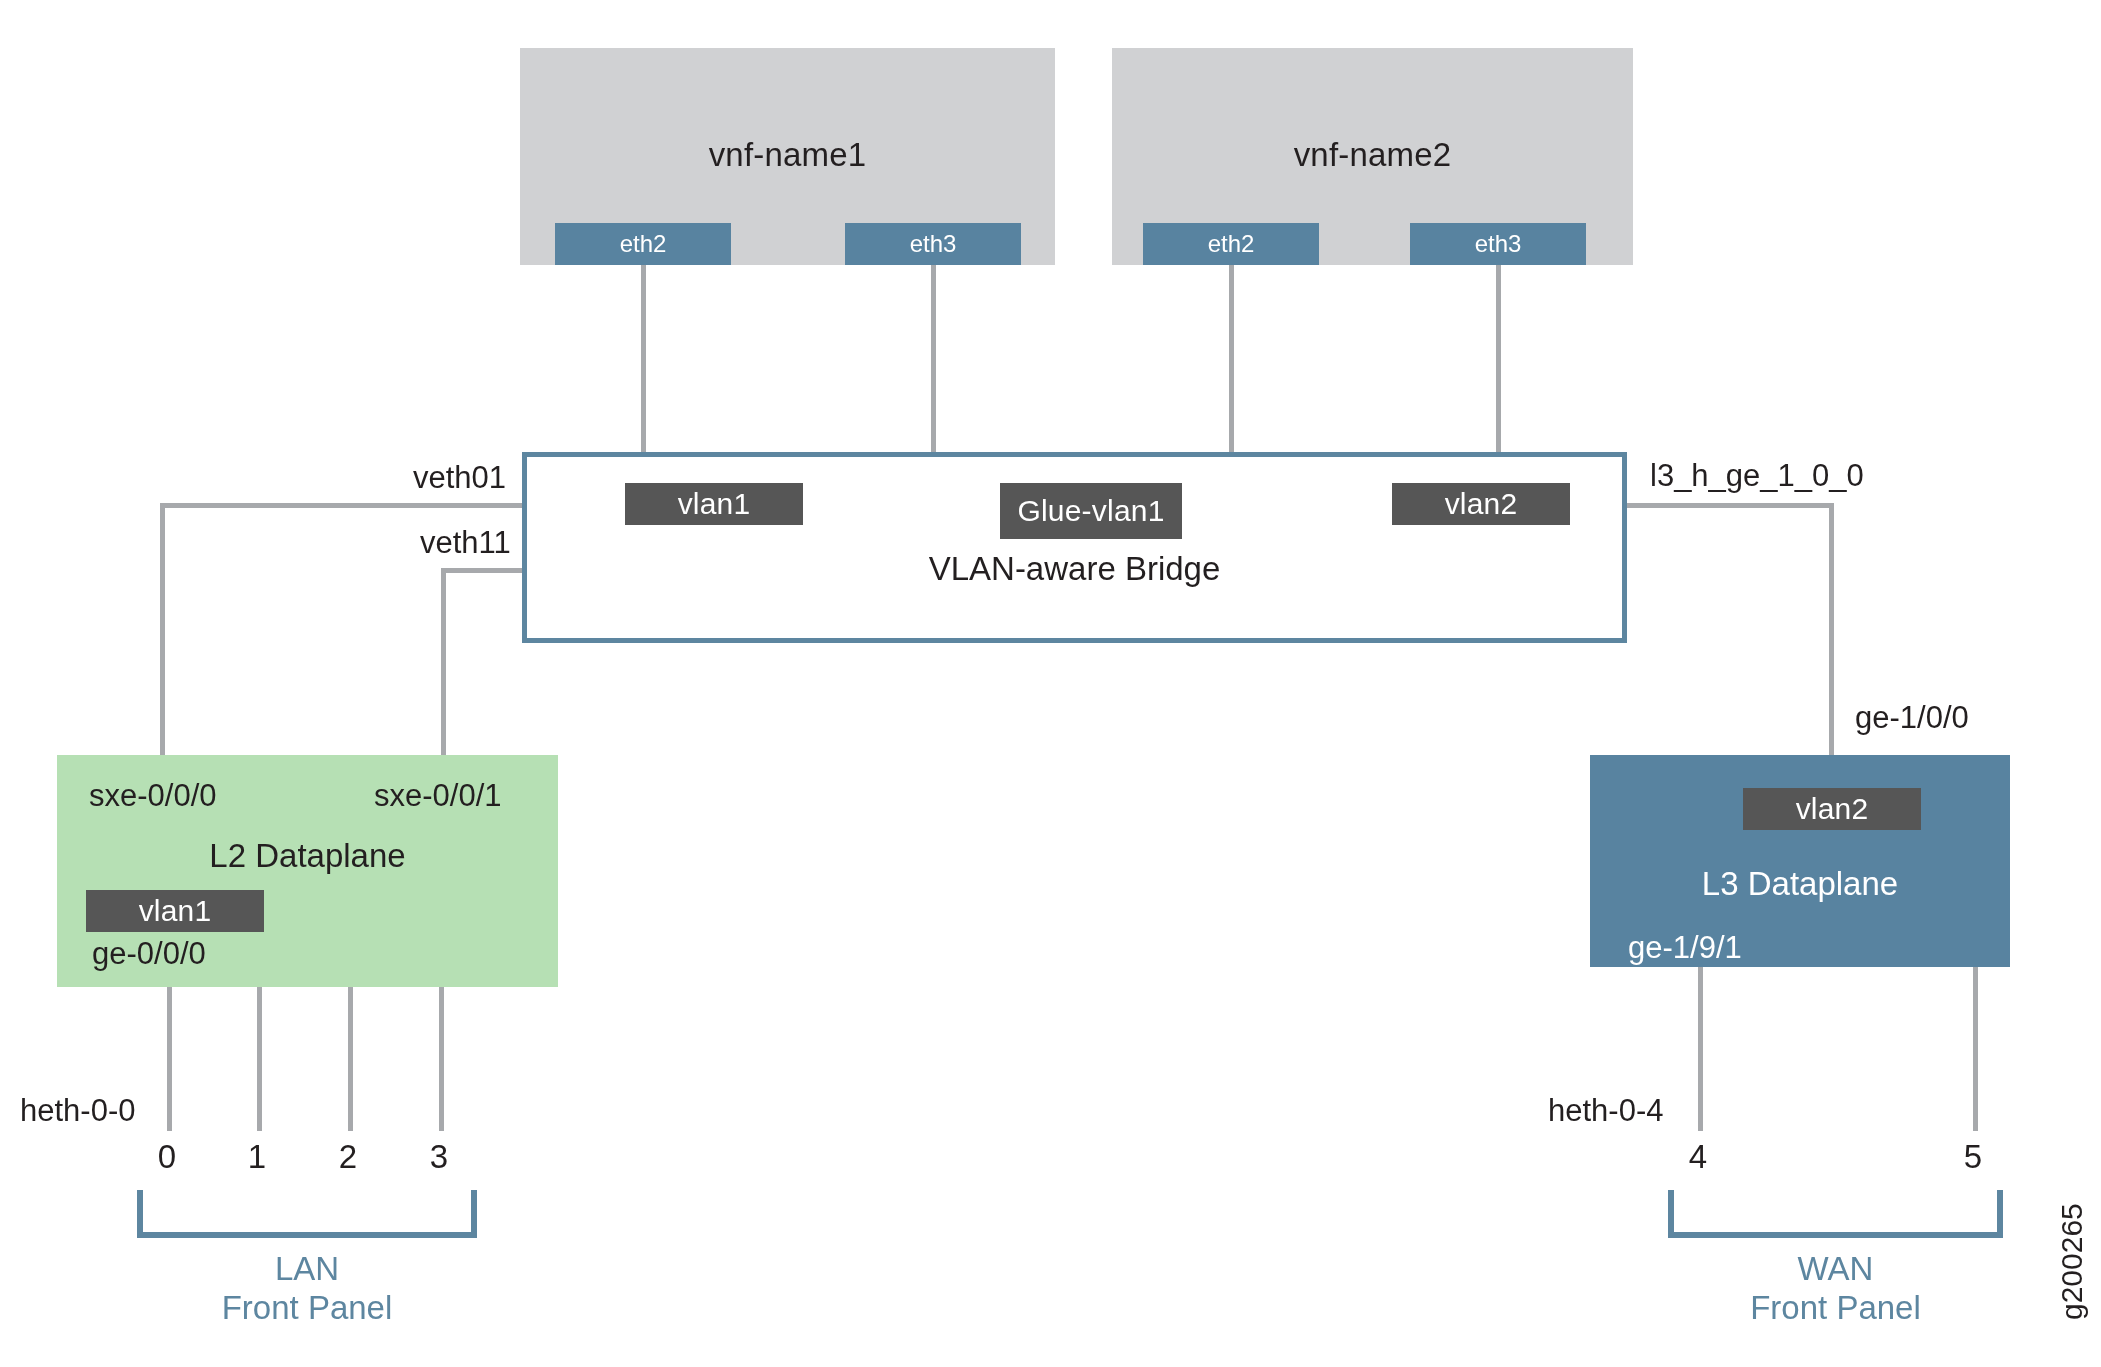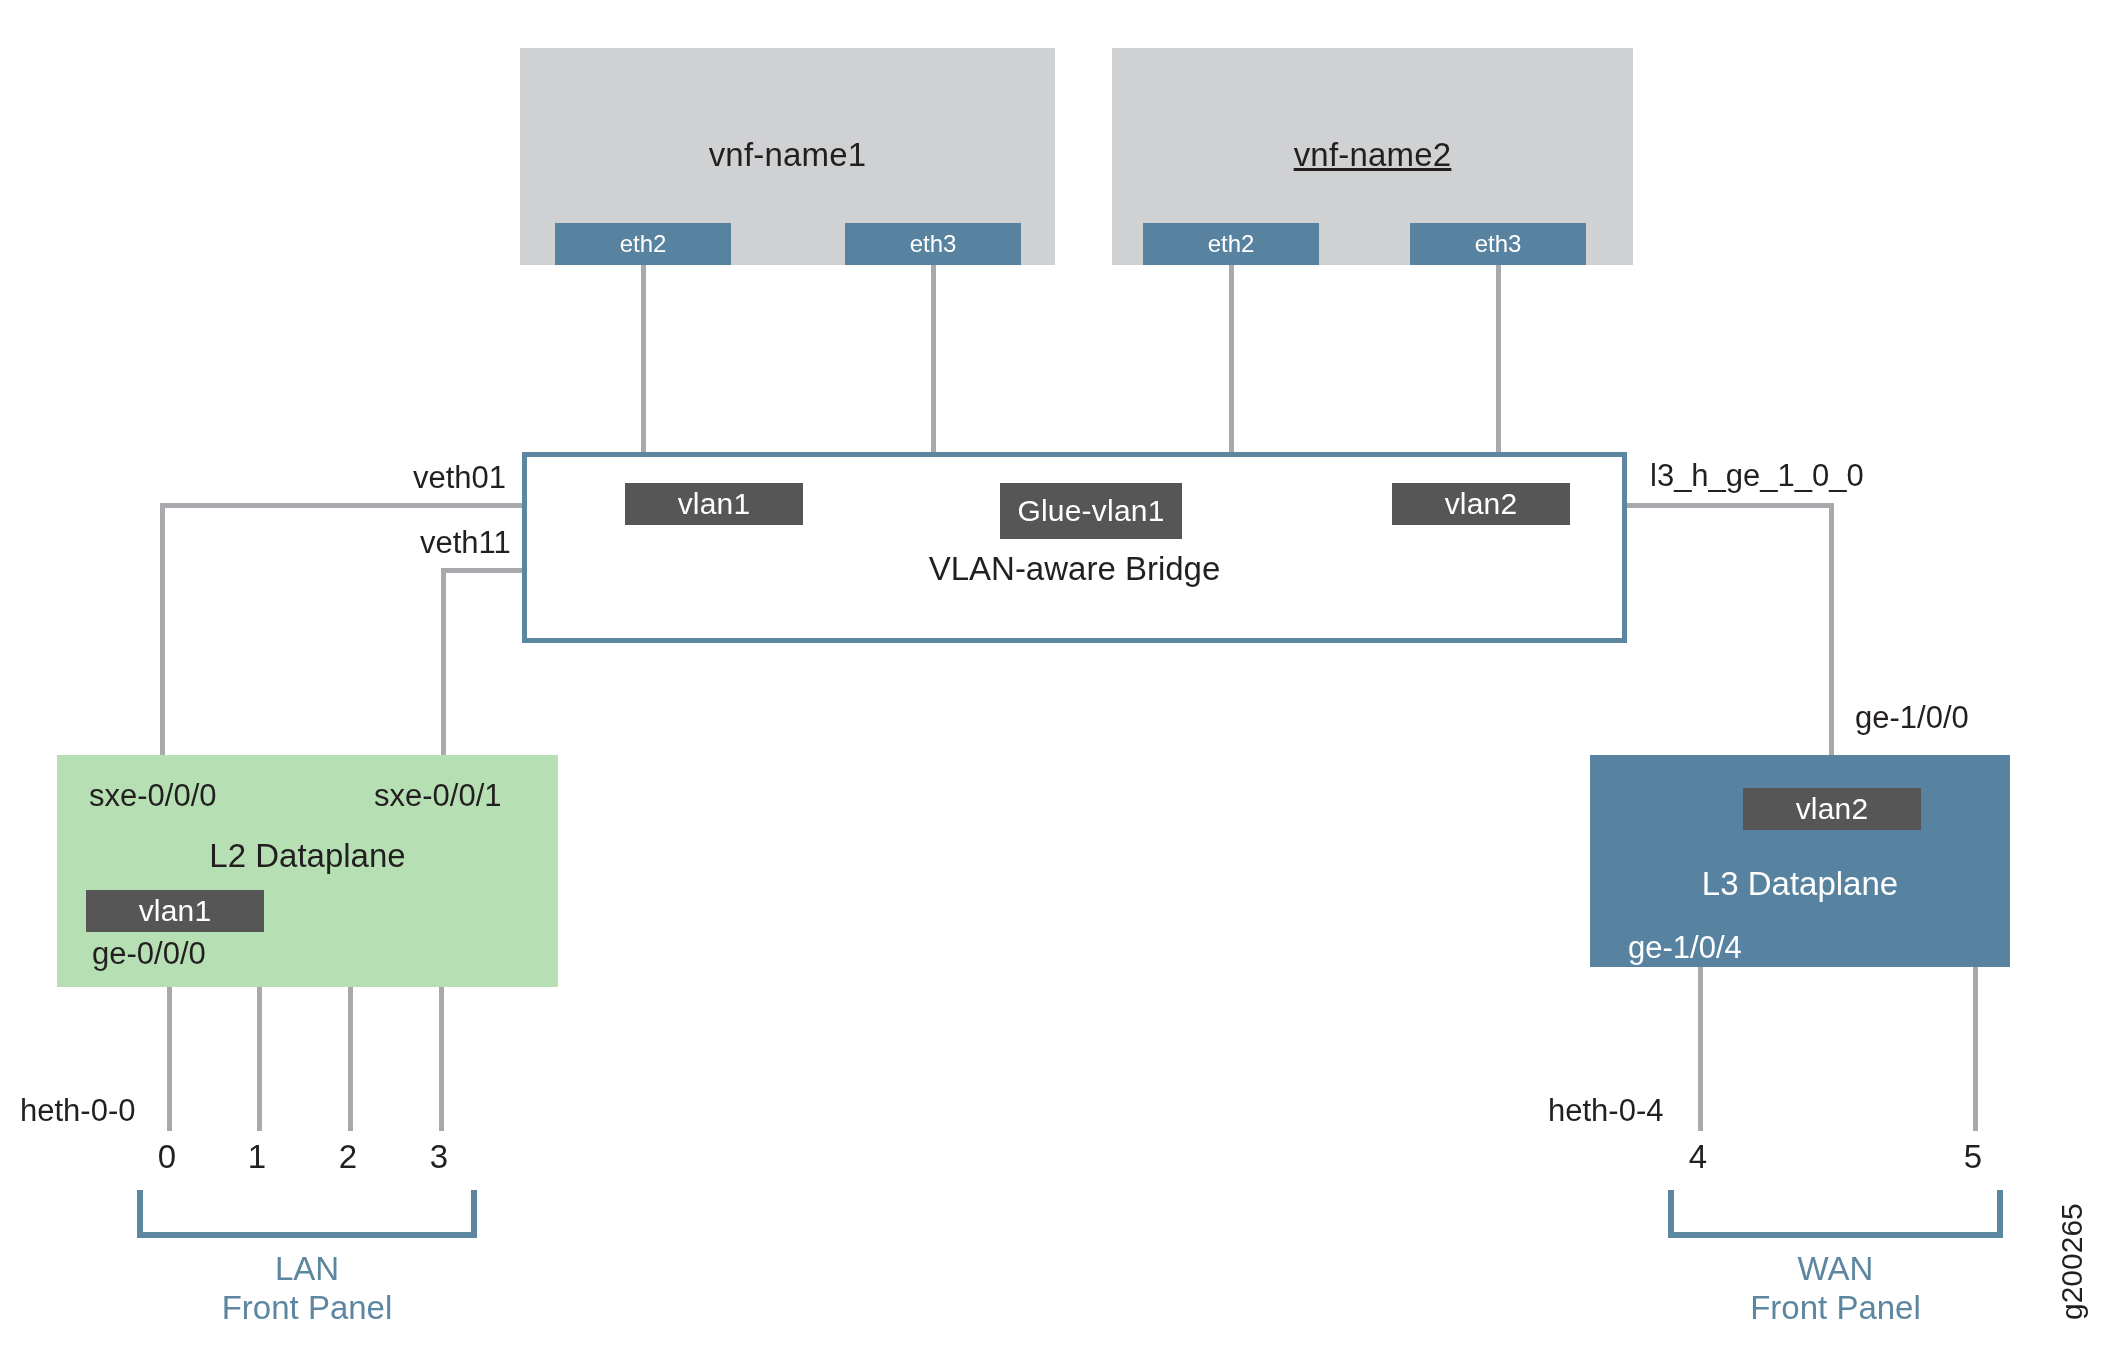--- a/index.html
+++ b/index.html
@@ -66,21 +66,21 @@
     <div class="vnf-title" style="top:88px;">vnf-name1</div>
   </div>
   <div class="port" style="left:555px;top:223px;width:176px;height:42px;">
     <span>eth2</span>
   </div>
   <div class="port" style="left:845px;top:223px;width:176px;height:42px;">
     <span>eth3</span>
   </div>
 
   <div class="box vnf" style="left:1112px;top:48px;width:521px;height:217px;">
-    <div class="vnf-title" style="top:88px;text-decoration:underline;">vnf-name2</div>
+    <div class="vnf-title" style="top:88px;">vnf-name2</div>
   </div>
   <div class="port" style="left:1143px;top:223px;width:176px;height:42px;">
     <span>eth2</span>
   </div>
   <div class="port" style="left:1410px;top:223px;width:176px;height:42px;">
     <span>eth3</span>
   </div>
 
   <div class="ln lnv" style="left:641px;top:265px;height:190px;"></div>
   <div class="ln lnv" style="left:931px;top:265px;height:190px;"></div>
@@ -129,21 +129,21 @@
   <div class="ln lnv" style="left:257px;top:987px;height:144px;"></div>
   <div class="ln lnv" style="left:348px;top:987px;height:144px;"></div>
   <div class="ln lnv" style="left:439px;top:987px;height:144px;"></div>
 
   <div class="box dp-l3" style="left:1590px;top:755px;width:420px;height:212px;">
     <div class="dp-title" style="top:110px;">L3 Dataplane</div>
   </div>
   <div class="chip" style="left:1743px;top:788px;width:178px;height:42px;">
     <span>vlan2</span>
   </div>
-  <div class="lbl-w" style="left:1628px;top:930px;">ge-1/0/4</div>
+  <div class="lbl-w" style="left:1628px;top:930px;">ge-1/9/1</div>
 
   <div class="ln lnv" style="left:1698px;top:967px;height:164px;"></div>
   <div class="ln lnv" style="left:1973px;top:967px;height:164px;"></div>
 
   <div class="lbl" style="left:20px;top:1093px;">heth-0-0</div>
   <div class="portnum" style="left:137px;top:1138px;width:60px;">0</div>
   <div class="portnum" style="left:227px;top:1138px;width:60px;">1</div>
   <div class="portnum" style="left:318px;top:1138px;width:60px;">2</div>
   <div class="portnum" style="left:409px;top:1138px;width:60px;">3</div>
   <div class="bracket" style="left:137px;top:1190px;width:340px;height:48px;"></div>

